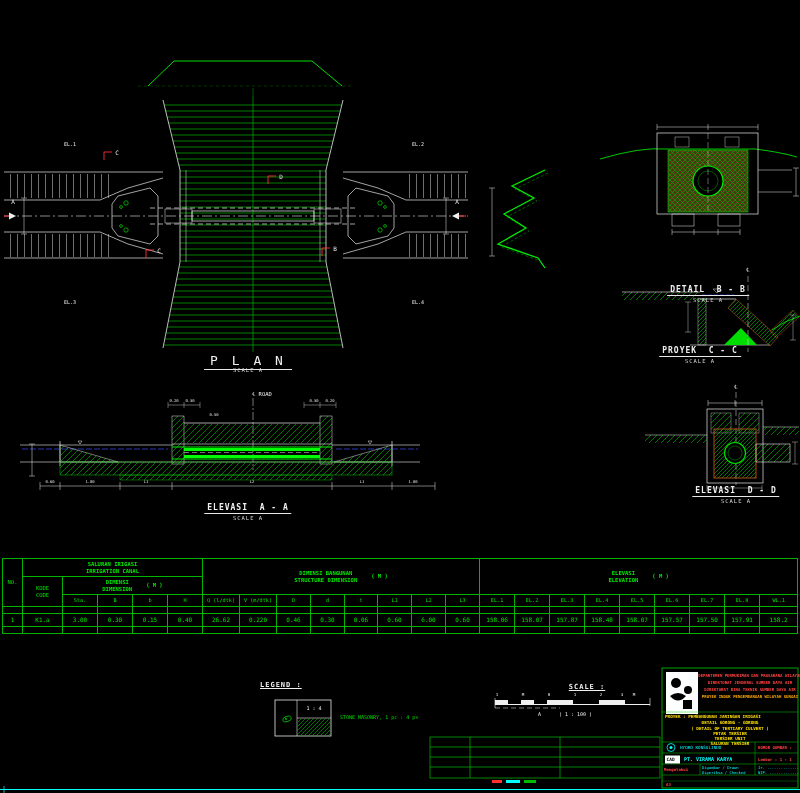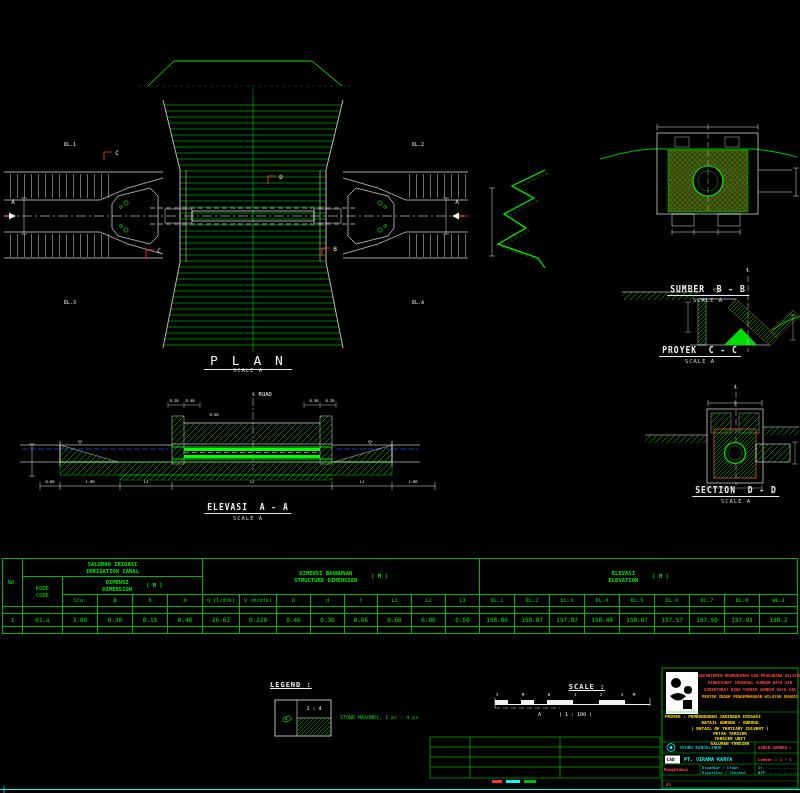--- a/index.html
+++ b/index.html
@@ -336,30 +336,30 @@
     <rect x="524" y="780" width="12" height="3" fill="#00bb00"></rect>
   </g>
 </svg>
 
 <div class="lbl ctr plan-title" style="left:248px;top:353px;">P L A N</div>
 <div class="lbl ctr scale-note" style="left:248px;top:367px;">SCALE A</div>
 
 <div class="lbl ctr sec-title" style="left:248px;top:503px;">ELEVASI  A - A</div>
 <div class="lbl ctr scale-note" style="left:248px;top:515px;">SCALE A</div>
 
-<div class="lbl ctr sec-title" style="left:708px;top:285px;">SUMBER  B - B</div>
+<div class="lbl ctr sec-title" style="left:708px;top:285px;">DETAIL  B - B</div>
 <div class="lbl ctr scale-note" style="left:708px;top:297px;">SCALE A</div>
 
 <div class="lbl ctr sec-title" style="left:700px;top:346px;">PROYEK  C - C</div>
 <div class="lbl ctr scale-note" style="left:700px;top:358px;">SCALE A</div>
 
-<div class="lbl ctr sec-title" style="left:736px;top:486px;">SECTION  D - D</div>
+<div class="lbl ctr sec-title" style="left:736px;top:486px;">ELEVASI  D - D</div>
 <div class="lbl ctr scale-note" style="left:736px;top:498px;">SCALE A</div>
 
-<div class="lbl legend-title" style="left:270px;top:681px;">LEGEND :</div>
+<div class="lbl legend-title" style="left:260px;top:681px;">LEGEND :</div>
 <div class="lbl ctr legend-ratio" style="left:314px;top:705px;">1 : 4</div>
 <div class="lbl legend-item" style="left:340px;top:714px;">STONE MASONRY, 1 pc : 4 ps</div>
 
 <div class="lbl ctr scalebar-title" style="left:560px;top:683px;margin-left:27px;">SCALE :</div>
 <div class="lbl ctr scalebar-caption" style="left:565px;top:711px;">A      ( 1 : 100 )</div>
 
 <div class="dim-table-wrap">
 <table class="dim">
   <colgroup>
     <col style="width:20px">

